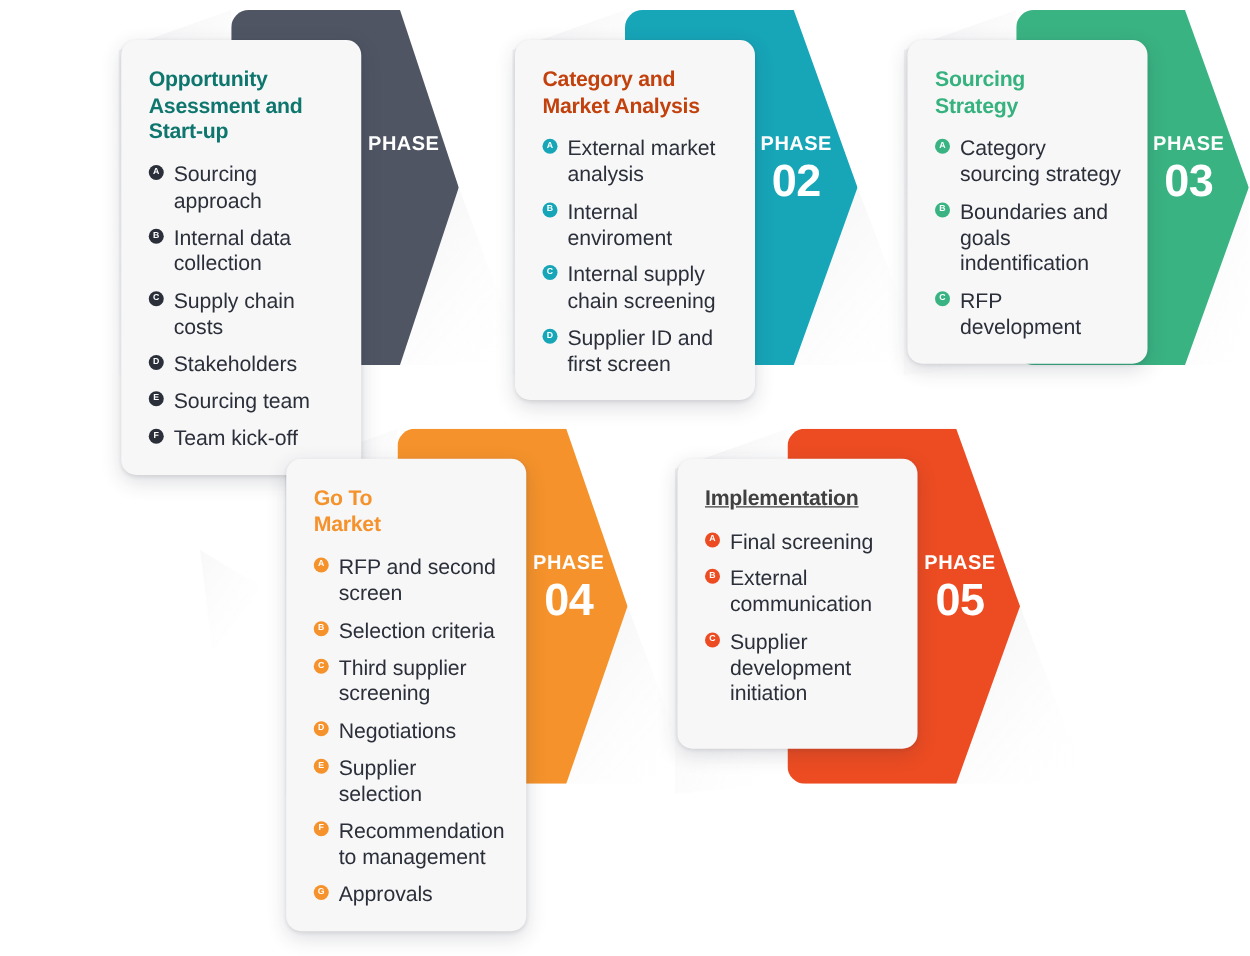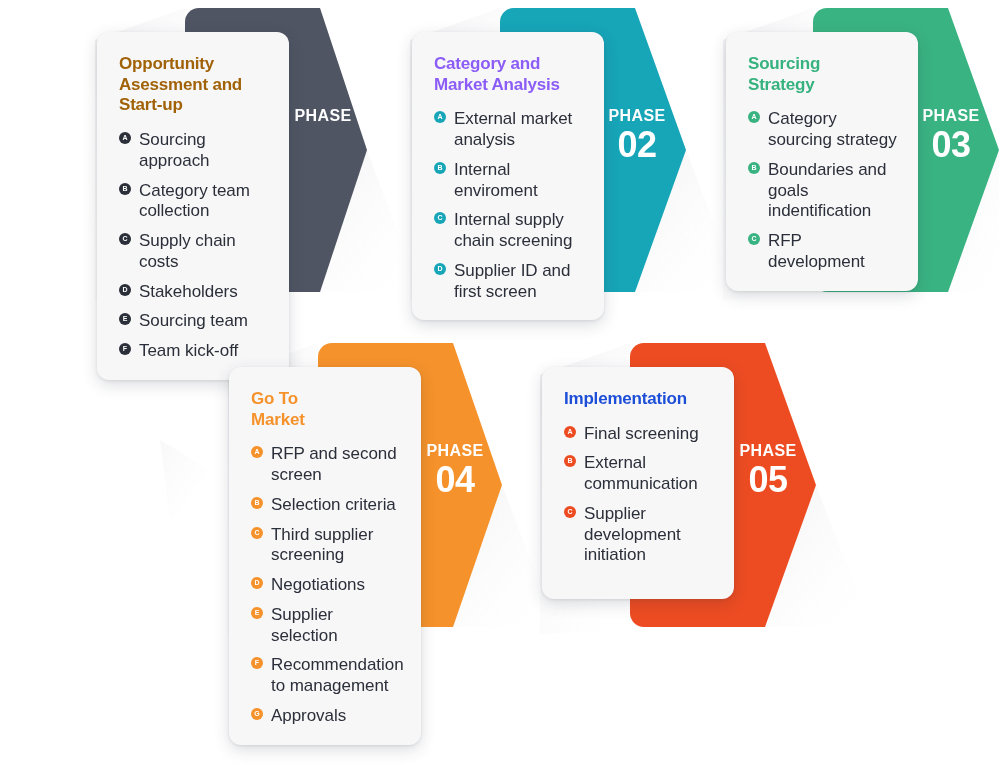--- a/index.html
+++ b/index.html
@@ -151,31 +151,31 @@
       <div class="phase">
         <div class="arrow-wrap" style="left: 185px; top: 8px; width: 182px; height: 284px;">
           <svg class="arrow-svg" width="182" height="284" viewBox="0 0 182 284">
             <path d="M 14 0 H 135 L 182 142 L 135 284 H 14 A 14 14 0 0 1 0 270 V 14 A 14 14 0 0 1 14 0 Z" fill="#4f5563"></path>
           </svg>
         </div>
         <div class="arrow-label" style="left: 280px; top: 108px; width: 86px;">
           <span class="p-word">PHASE</span>
         </div>
         <div class="card" style="left: 97px; top: 32px; width: 192px; min-height: 232px;">
-          <div class="card-title" style="color: #a16207;">Opportunity
+          <div class="card-title" style="color: #0f766e;">Opportunity
 Asessment and
 Start-up</div>
           <ul class="item-list">
             <li class="item">
               <span class="badge" style="background: rgb(43, 47, 57);">A</span>
               <span class="item-text">Sourcing approach</span>
             </li>
             <li class="item">
               <span class="badge" style="background: rgb(43, 47, 57);">B</span>
-              <span class="item-text">Category team collection</span>
+              <span class="item-text">Internal data collection</span>
             </li>
             <li class="item">
               <span class="badge" style="background: rgb(43, 47, 57);">C</span>
               <span class="item-text">Supply chain costs</span>
             </li>
             <li class="item">
               <span class="badge" style="background: rgb(43, 47, 57);">D</span>
               <span class="item-text">Stakeholders</span>
             </li>
             <li class="item">
@@ -193,21 +193,21 @@
         <div class="arrow-wrap" style="left: 500px; top: 8px; width: 186px; height: 284px;">
           <svg class="arrow-svg" width="186" height="284" viewBox="0 0 186 284">
             <path d="M 14 0 H 135 L 186 142 L 135 284 H 14 A 14 14 0 0 1 0 270 V 14 A 14 14 0 0 1 14 0 Z" fill="#17a5b8"></path>
           </svg>
         </div>
         <div class="arrow-label" style="left: 594px; top: 108px; width: 86px;">
           <span class="p-word">PHASE</span>
           <span class="p-num">02</span>
         </div>
         <div class="card" style="left: 412px; top: 32px; width: 192px; min-height: 232px;">
-          <div class="card-title" style="color: #8b5cf6;">Category and
+          <div class="card-title" style="color: #c2410c;">Category and
 Market Analysis</div>
           <ul class="item-list">
             <li class="item">
               <span class="badge" style="background: rgb(23, 165, 184);">A</span>
               <span class="item-text">External market analysis</span>
             </li>
             <li class="item">
               <span class="badge" style="background: rgb(23, 165, 184);">B</span>
               <span class="item-text">Internal enviroment</span>
             </li>
@@ -300,21 +300,21 @@
         <div class="arrow-wrap" style="left: 630px; top: 343px; width: 186px; height: 284px;">
           <svg class="arrow-svg" width="186" height="284" viewBox="0 0 186 284">
             <path d="M 14 0 H 135 L 186 142 L 135 284 H 14 A 14 14 0 0 1 0 270 V 14 A 14 14 0 0 1 14 0 Z" fill="#ed4c22"></path>
           </svg>
         </div>
         <div class="arrow-label" style="left: 725px; top: 443px; width: 86px;">
           <span class="p-word">PHASE</span>
           <span class="p-num">05</span>
         </div>
         <div class="card" style="left: 542px; top: 367px; width: 192px; min-height: 232px;">
-          <div class="card-title" style="color: #1d4ed8;">Implementation</div>
+          <div class="card-title" style="color: #404040; text-decoration: underline;">Implementation</div>
           <ul class="item-list">
             <li class="item">
               <span class="badge" style="background: rgb(237, 76, 34);">A</span>
               <span class="item-text">Final screening</span>
             </li>
             <li class="item">
               <span class="badge" style="background: rgb(237, 76, 34);">B</span>
               <span class="item-text">External communication</span>
             </li>
             <li class="item">

